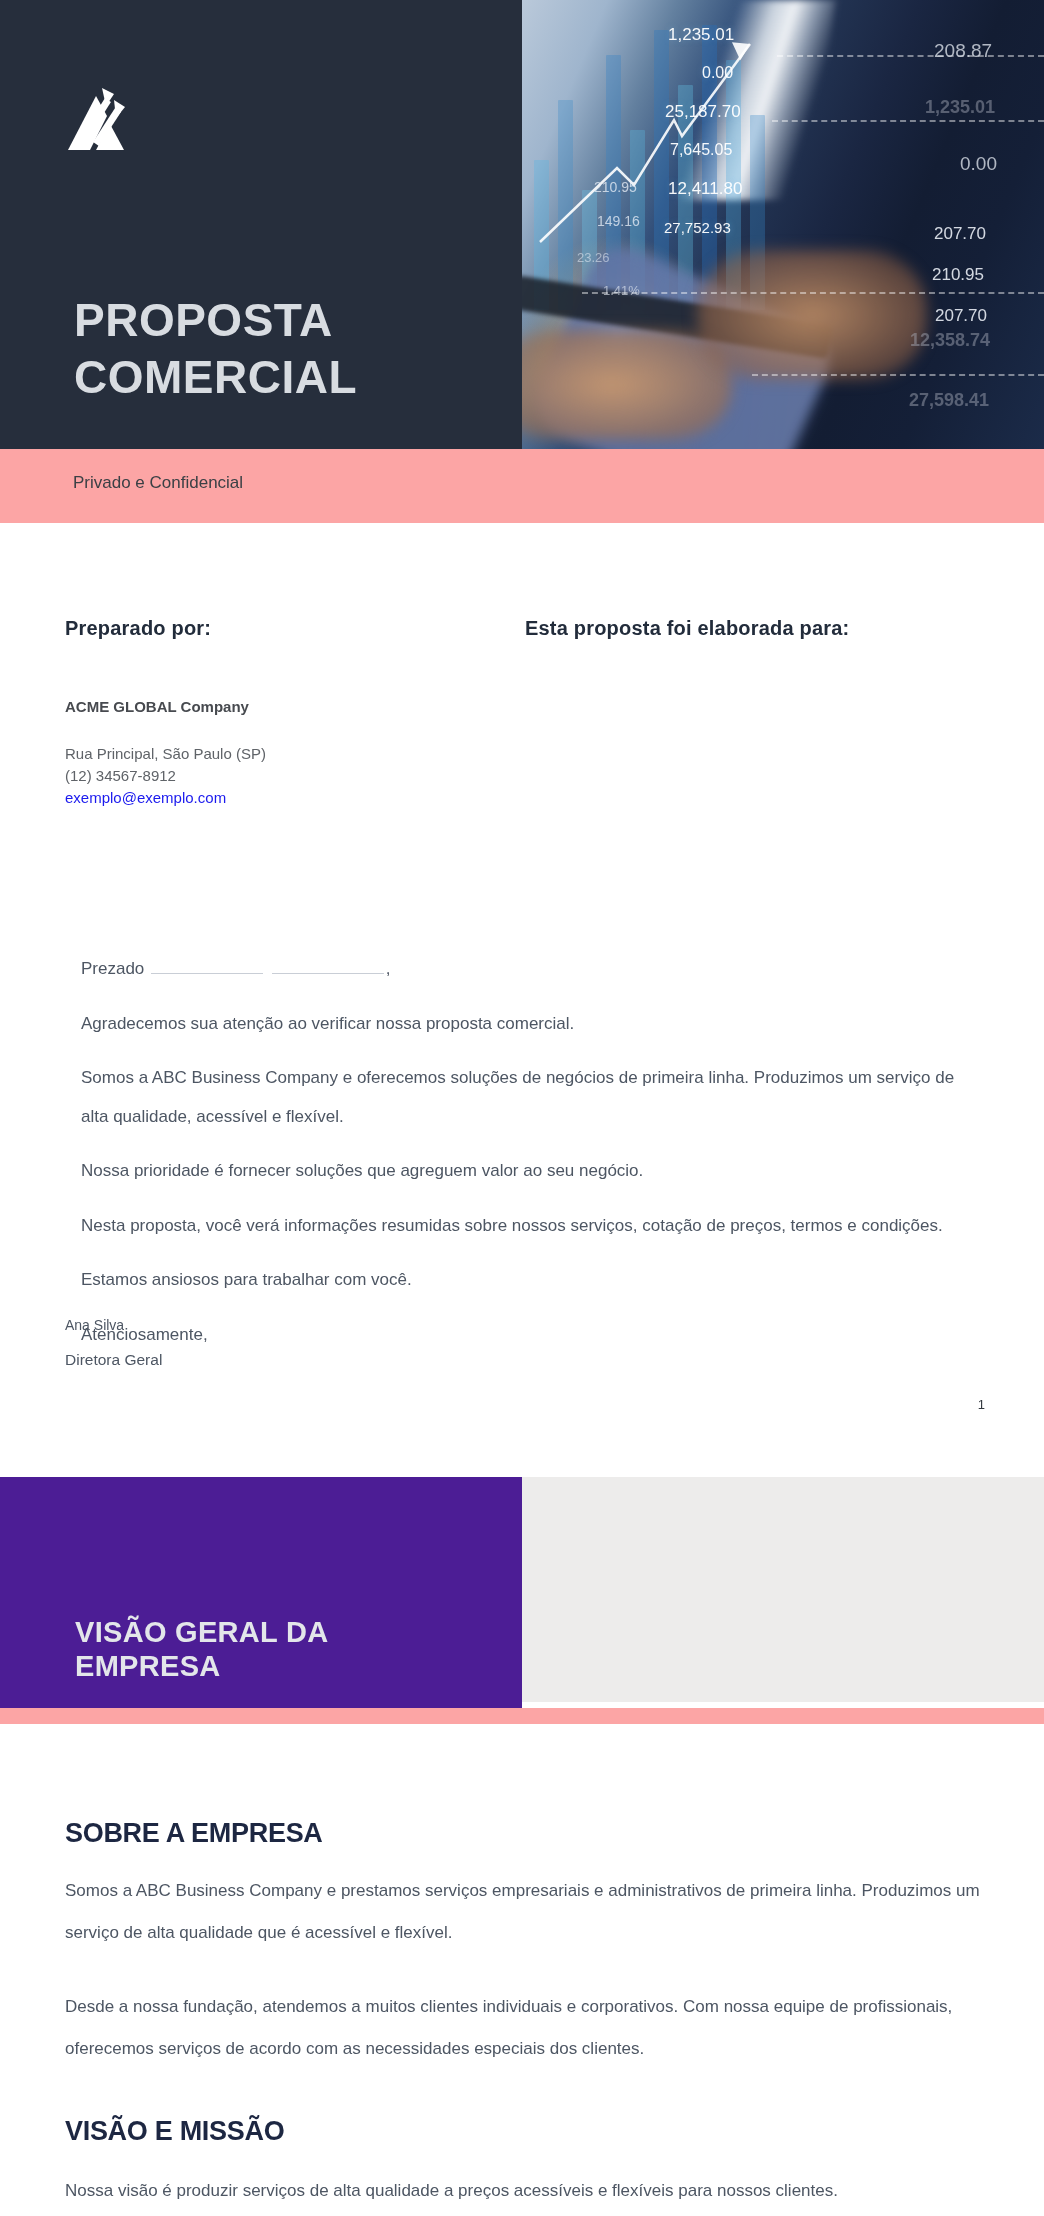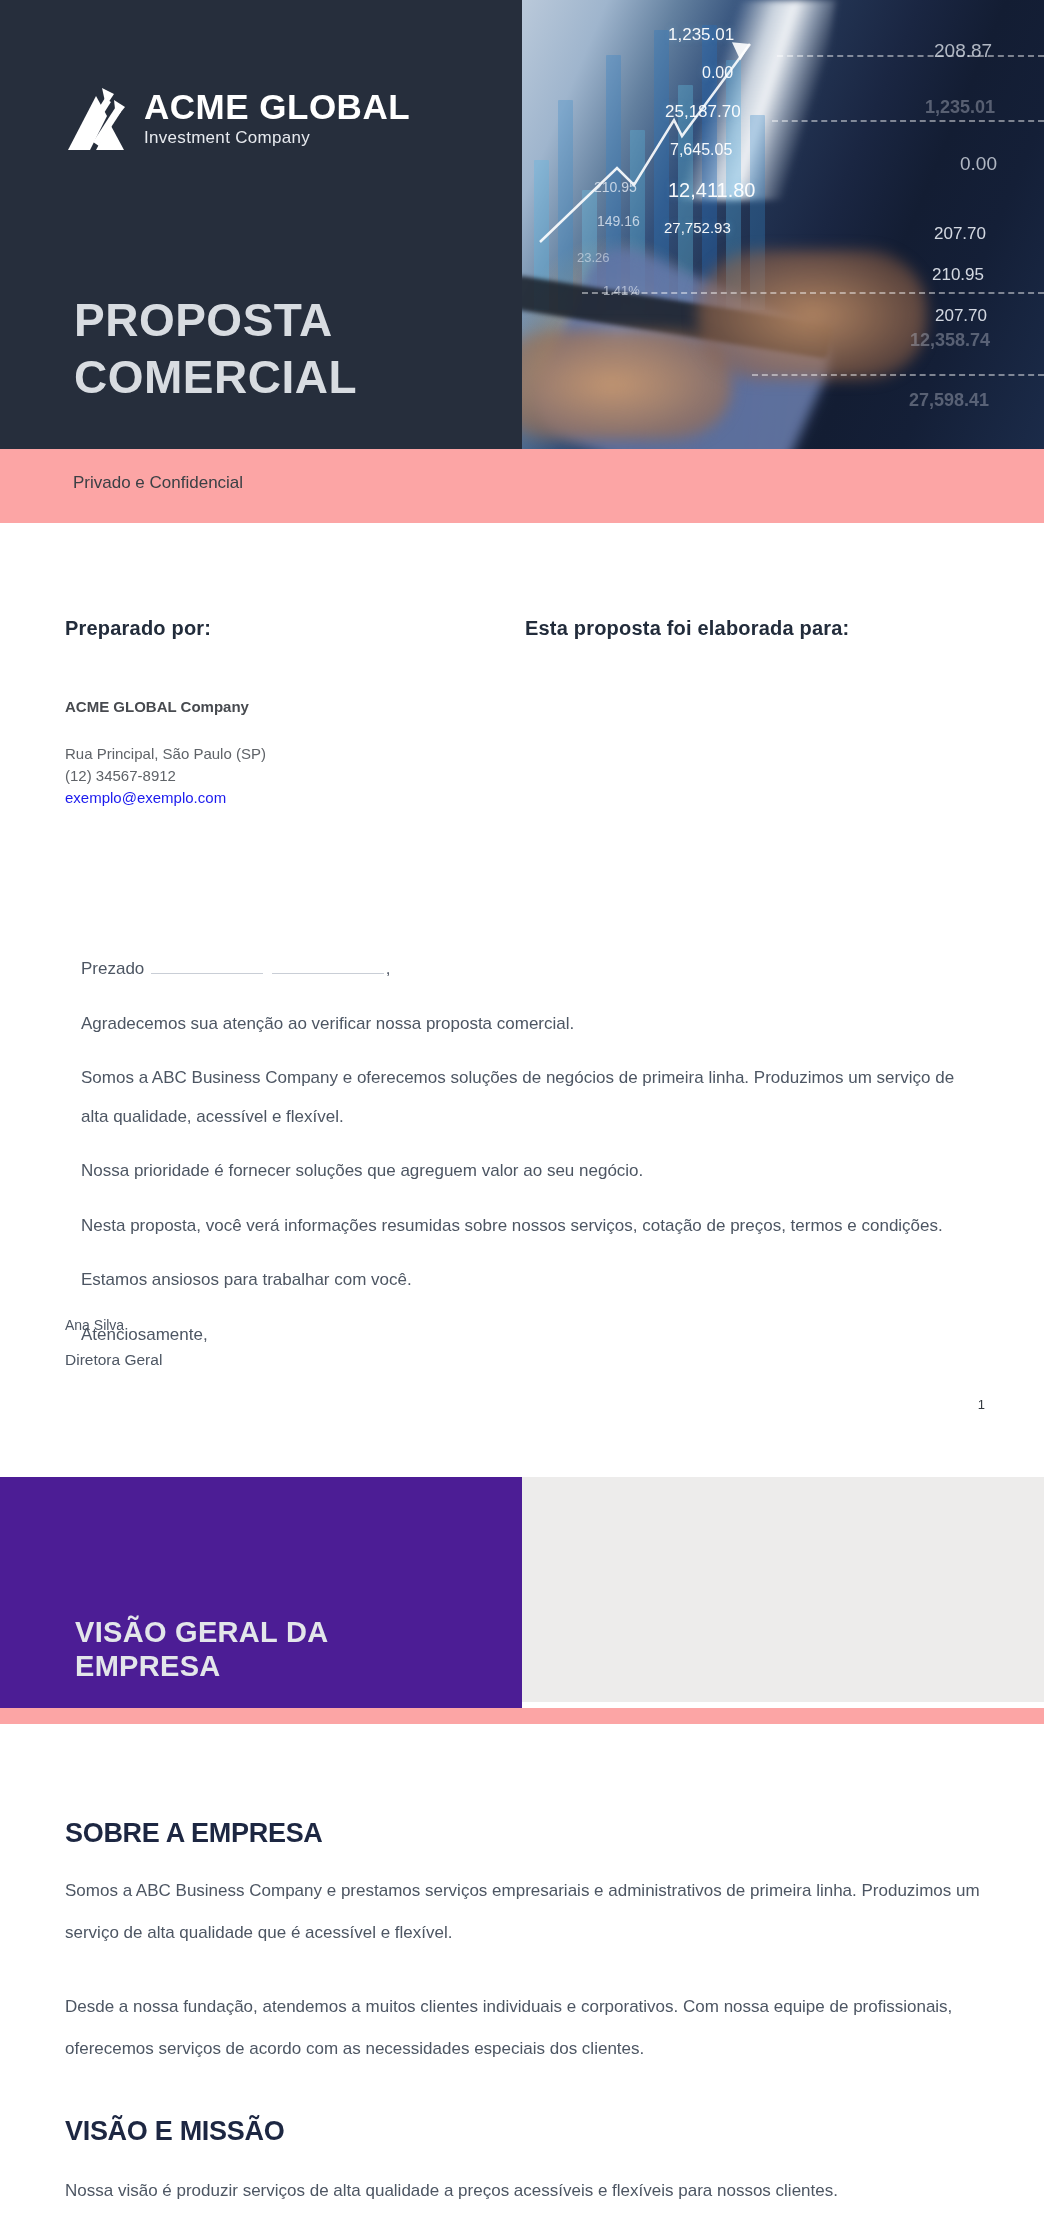--- a/index.html
+++ b/index.html
@@ -93,24 +93,20 @@
         <svg class="logo-mark" viewBox="0 0 70 66">
           <polygon points="2,64 30,10 41,30 24,64" fill="#ffffff"></polygon>
           <polygon points="30,64 44,38 58,64" fill="#ffffff"></polygon>
           <g stroke="#ffffff" stroke-width="7" fill="none">
             <path d="M14,58 L42,14"></path>
             <path d="M30,58 L52,24"></path>
           </g>
           <polygon points="36,2 48,8 40,20" fill="#ffffff"></polygon>
           <polygon points="48,14 59,21 50,32" fill="#ffffff"></polygon>
         </svg>
-        <div class="logo-text">
-          <div class="logo-name">ACME GLOBAL</div>
-          <div class="logo-tagline">Investment Company</div>
-        </div>
       </div>
       <h1 class="cover-title"><span>PROPOSTA</span><br><span>COMERCIAL</span></h1>
     </div>
 
     <div class="hero-photo">
       <div class="shirt"></div>
       <div class="bars">
         <div style="height:150px;background:rgba(90,180,225,0.55)"></div>
         <div style="height:210px;background:rgba(60,140,200,0.5)"></div>
         <div style="height:120px;background:rgba(110,200,235,0.5)"></div>
@@ -135,21 +131,21 @@
       <div class="dash" style="top:55px;left:255px;width:267px;"></div>
       <div class="dash" style="top:120px;left:250px;width:272px;"></div>
       <div class="dash" style="top:292px;left:60px;width:462px;"></div>
       <div class="dash" style="top:374px;left:230px;width:292px;"></div>
 
       <span class="tk white" style="left:146px;top:25px;font-size:17px">1,235.01</span>
       <span class="tk white" style="left:180px;top:64px;font-size:16px">0.00</span>
       <span class="tk white" style="left:143px;top:102px;font-size:17px">25,187.70</span>
       <span class="tk white" style="left:148px;top:141px;font-size:16px">7,645.05</span>
       <span class="tk dim" style="left:72px;top:179px;font-size:14px">210.95</span>
-      <span class="tk white" style="left:146px;top:179px;font-size:20px">12,411.80</span>
+      <span class="tk white" style="left:146px;top:179px;font-size:17px">12,411.80</span>
       <span class="tk dim" style="left:75px;top:213px;font-size:14px">149.16</span>
       <span class="tk white" style="left:142px;top:219px;font-size:15px">27,752.93</span>
       <span class="tk dim" style="left:55px;top:250px;font-size:13px;opacity:.7">23.26</span>
       <span class="tk dim" style="left:81px;top:283px;font-size:13px;opacity:.8">1.41%</span>
 
       <span class="tk gray" style="left:412px;top:40px;font-size:19px">208.87</span>
       <span class="tk faint" style="left:403px;top:97px;font-size:18px">1,235.01</span>
       <span class="tk gray" style="left:438px;top:153px;font-size:19px">0.00</span>
       <span class="tk gray" style="left:412px;top:224px;font-size:17px;color:rgba(228,232,240,0.92)">207.70</span>
       <span class="tk gray" style="left:410px;top:265px;font-size:17px;color:rgba(228,232,240,0.92)">210.95</span>

